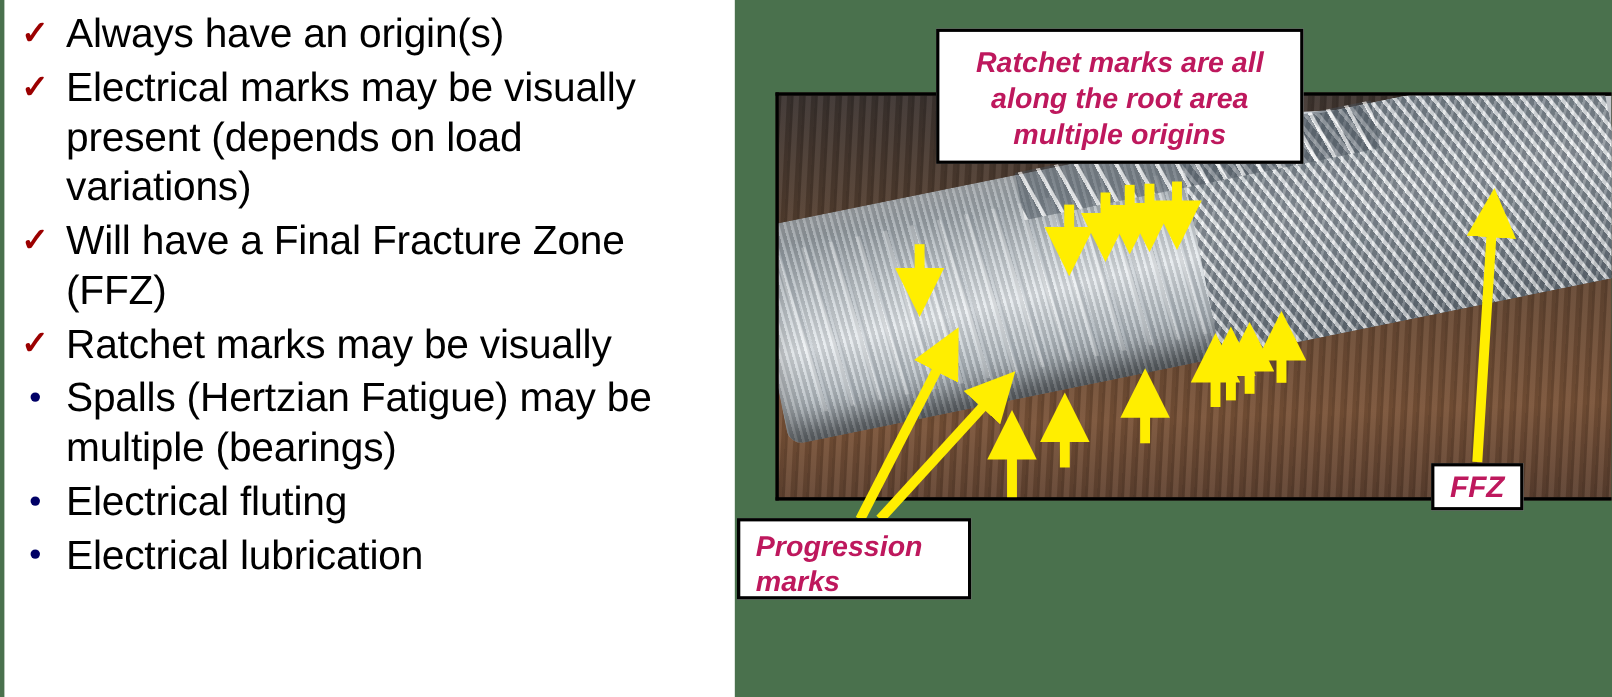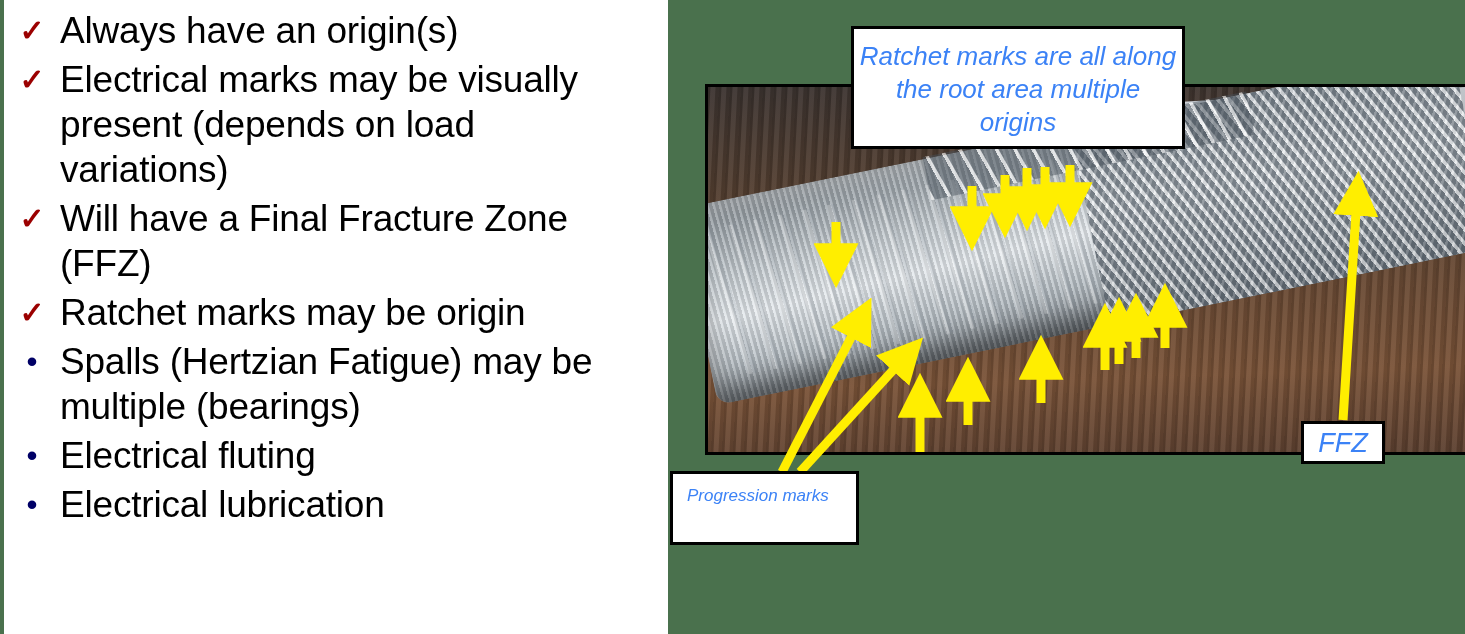--- a/index.html
+++ b/index.html
@@ -118,30 +118,30 @@
     transform:rotate(-11.5deg);transform-origin:left center;
   }
 
   
   #arrow-layer{position:absolute;left:0;top:0;width:1465px;height:634px;pointer-events:none;}
 
   
   .callout{
     position:absolute;background:#ffffff;border:3px solid #000000;
     box-sizing:border-box;
-    font-style:italic;font-weight:normal;color:#3b82f6;
+    font-style:italic;font-weight:bold;color:#be185d;
     text-align:center;
   }
   #callout-ratchet{
     left:851px;top:26px;width:334px;height:123px;
     font-size:26px;line-height:33px;padding-top:11px;
   }
   #callout-progression{
-    left:670px;top:471px;width:189px;height:74px;
-    font-size:17px;line-height:32px;text-align:left;padding:6px 0 0 14px;
+    left:670px;top:471px;width:213px;height:74px;
+    font-size:26px;line-height:32px;text-align:left;padding:6px 0 0 14px;
   }
   #callout-ffz{
     left:1301px;top:421px;width:84px;height:43px;
     font-size:27px;line-height:38px;
   }
 </style>
 </head>
 <body>
 
 <div id="stage">
@@ -159,21 +159,21 @@
         <span class="btext">Electrical marks may be visually present (depends on load variations)</span>
       </li>
 
       <li class="bullet-row">
         <span class="marker check">✓</span>
         <span class="btext">Will have a Final Fracture Zone (FFZ)</span>
       </li>
 
       <li class="bullet-row">
         <span class="marker check">✓</span>
-        <span class="btext">Ratchet marks may be origin</span>
+        <span class="btext">Ratchet marks may be visually</span>
       </li>
 
       <li class="bullet-row">
         <span class="marker dot">•</span>
         <span class="btext">Spalls (Hertzian Fatigue) may be multiple (bearings)</span>
       </li>
 
       <li class="bullet-row">
         <span class="marker dot">•</span>
         <span class="btext">Electrical fluting</span>

